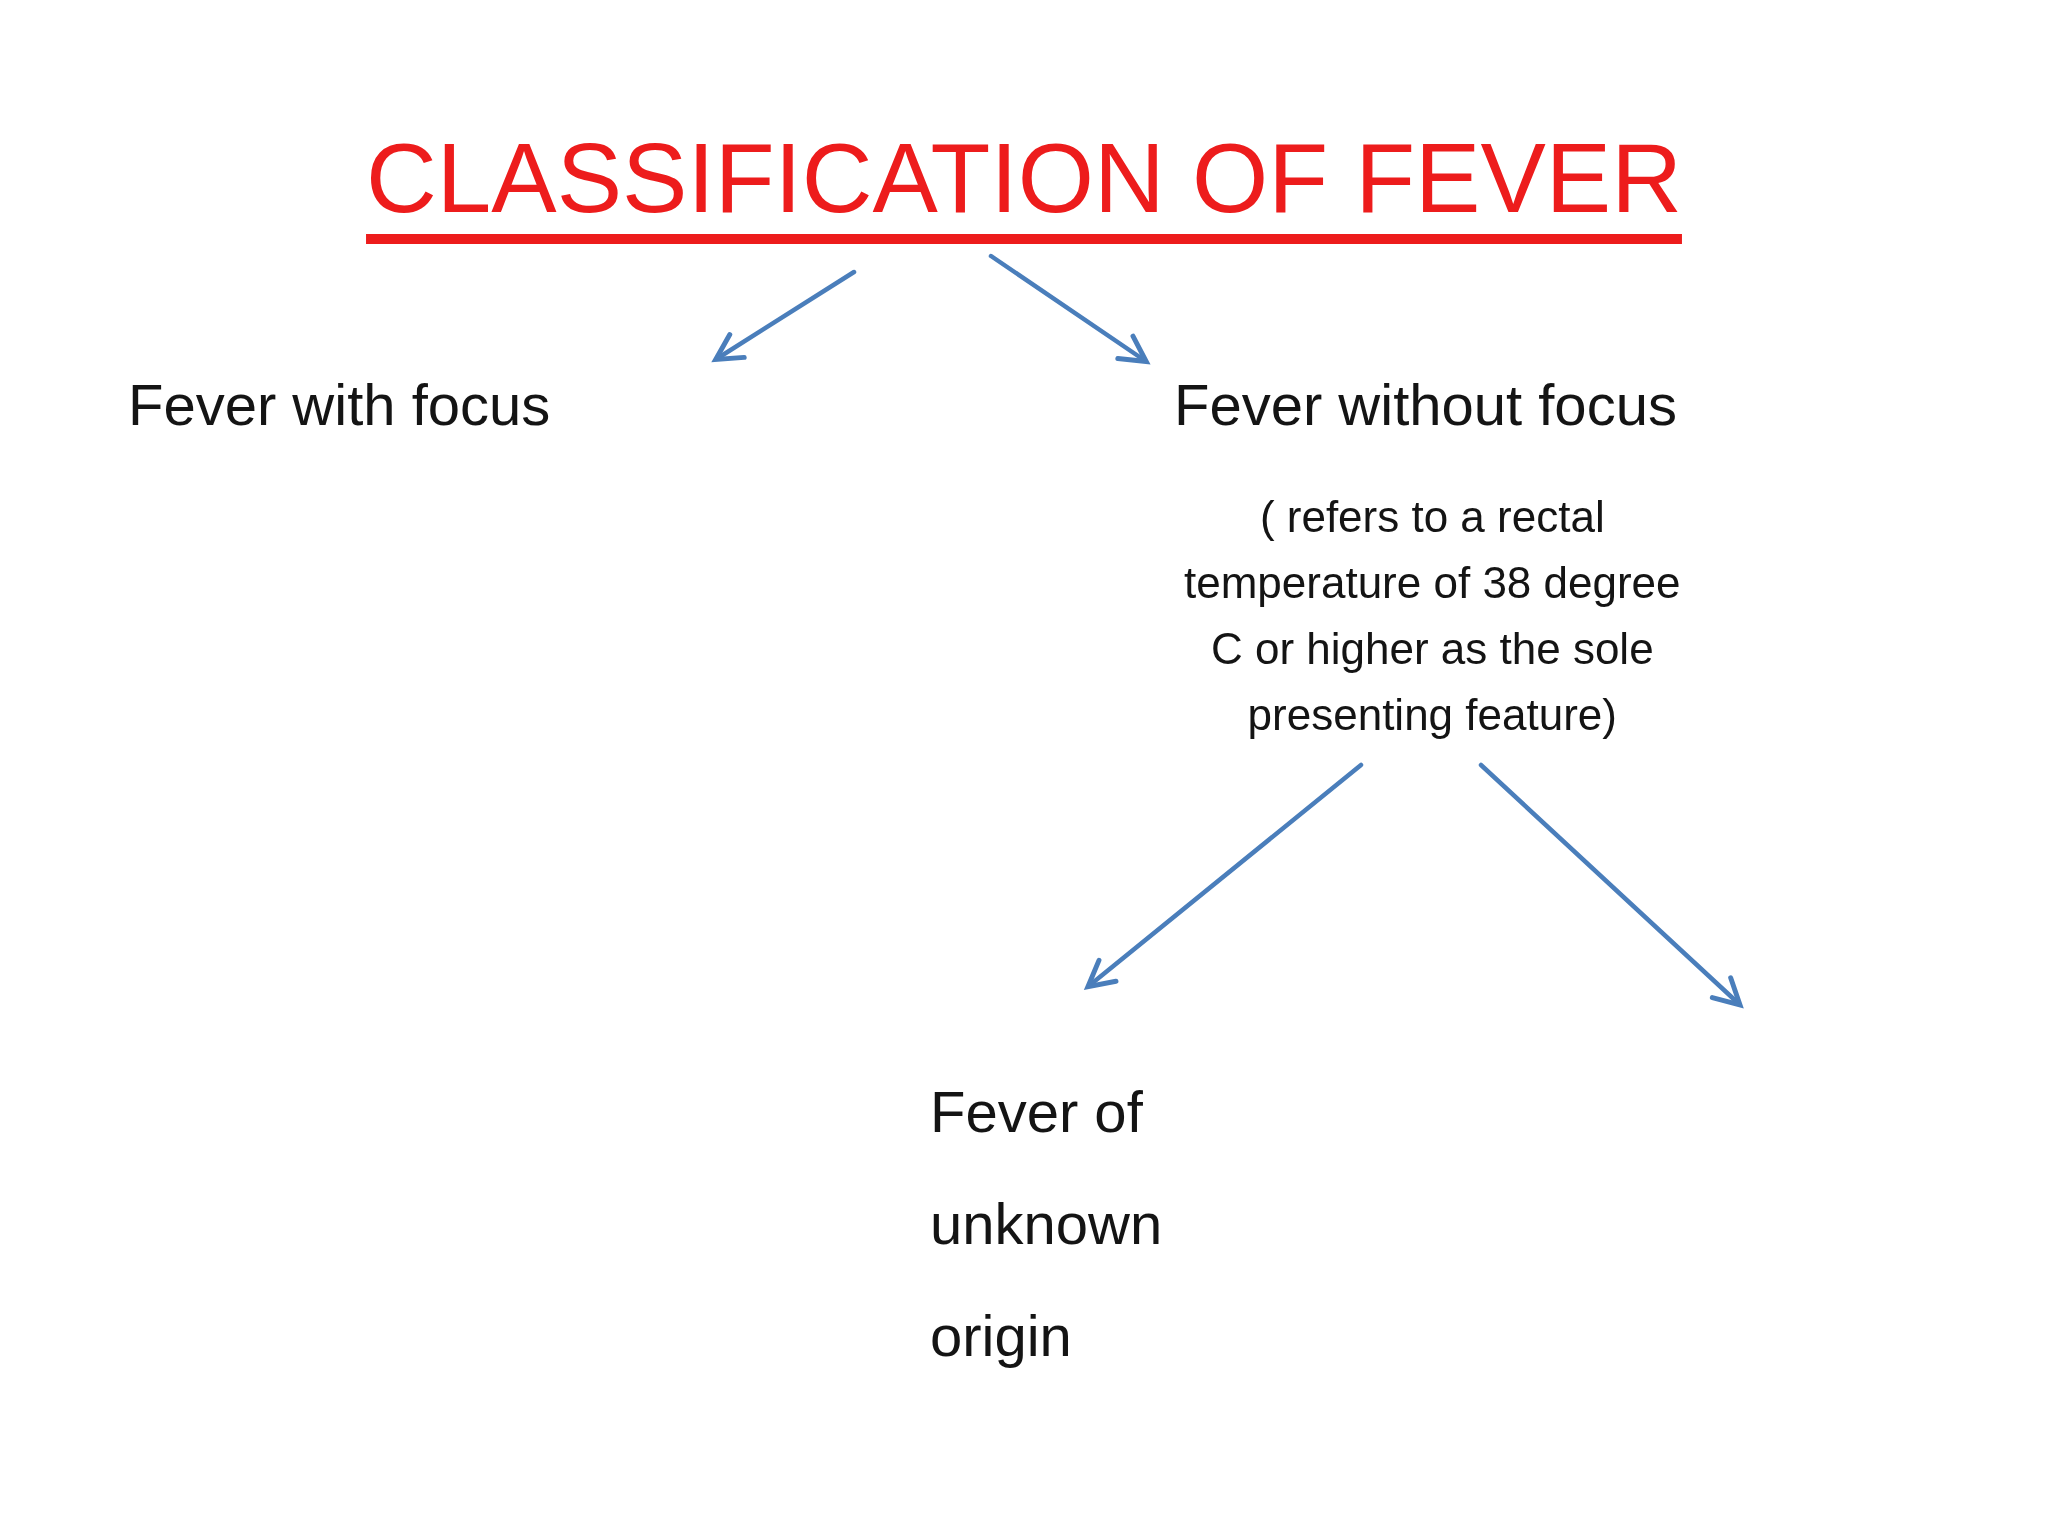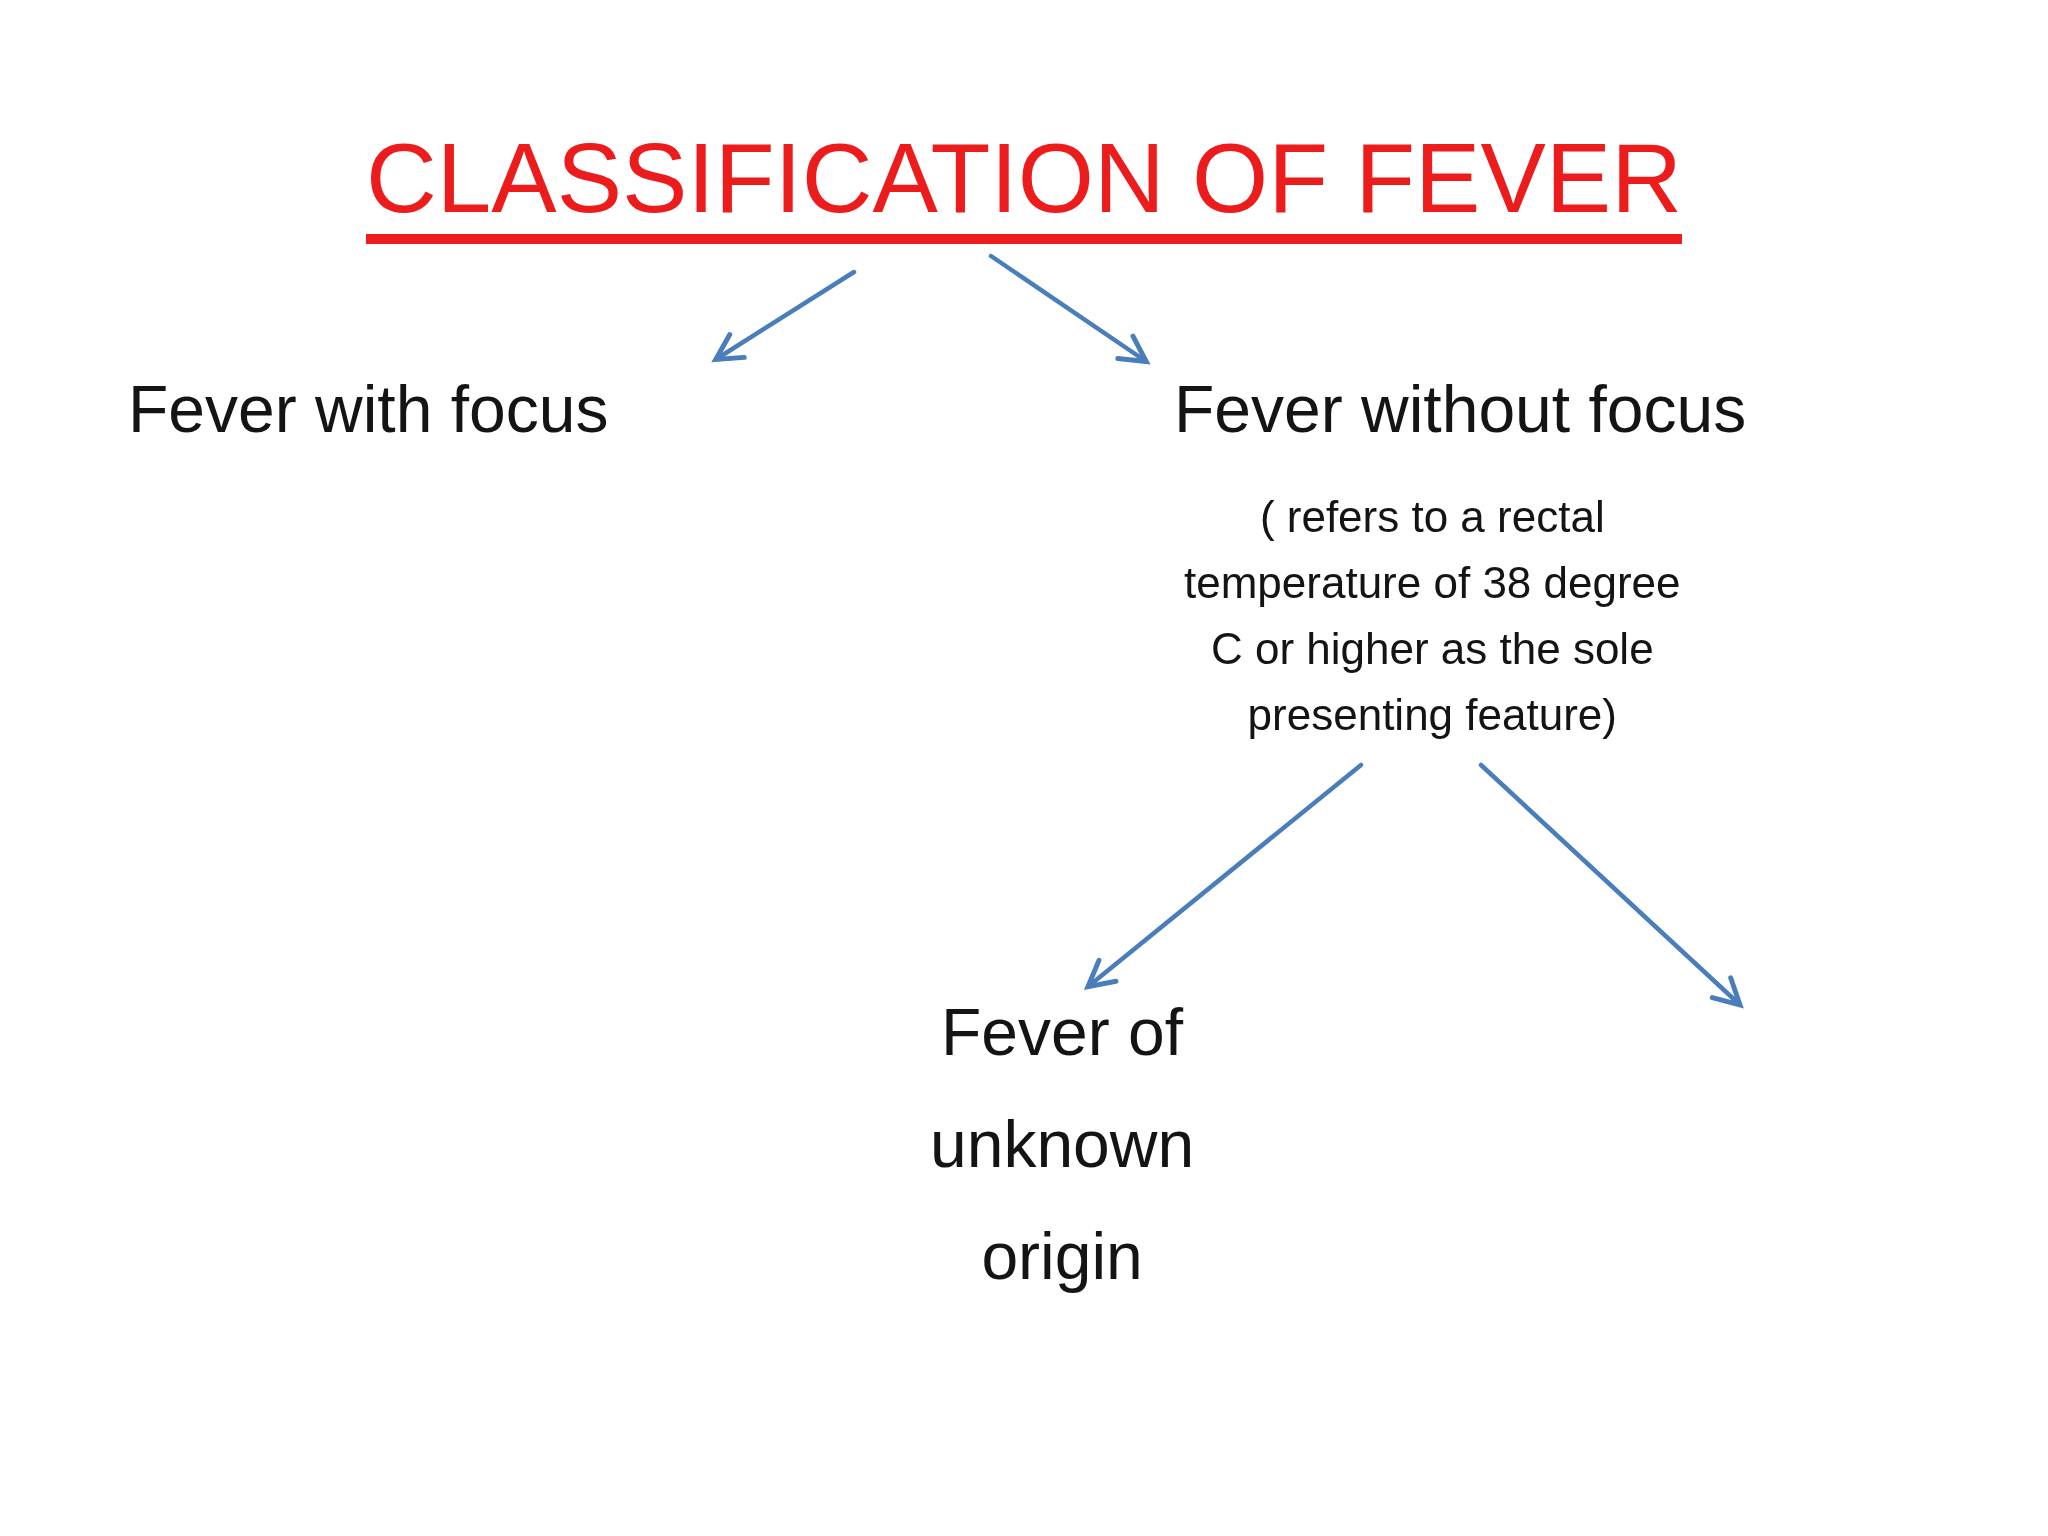--- a/index.html
+++ b/index.html
@@ -28,38 +28,38 @@
     font-weight:400;
     letter-spacing:0px;
     color:var(--title-red);
     text-decoration:underline;
     text-decoration-thickness:10px;
     text-underline-offset:22px;
     white-space:nowrap;
   }
   .label{
     position:absolute;
-    font-size:66px;
+    font-size:58px;
     line-height:1.0;
     color:var(--body-text);
     white-space:pre-line;
   }
   .label-l1-left{ left:128px;  top:376px; }
   .label-l1-right{ left:1142px; top:376px;margin-left:32px; }
   .note{
     position:absolute;
     left:1184px;
     top:484px;
     font-size:44px;
     line-height:66px;
     color:var(--body-text);
     white-space:pre-line;
     text-align:center;
   }
-  .label-l2-left{ left:930px;  top:976px; line-height:112px;text-align:center; }
+  .label-l2-left{ left:930px;  top:1056px; line-height:112px; }
   .label-l2-right{ left:1643px; top:1033px; line-height:110px; text-indent:15px; }
   svg.connectors{
     position:absolute;
     left:0; top:0;
     width:2048px;
     height:1536px;
     pointer-events:none;
   }
   svg.connectors line{
     stroke:var(--arrow-blue);

